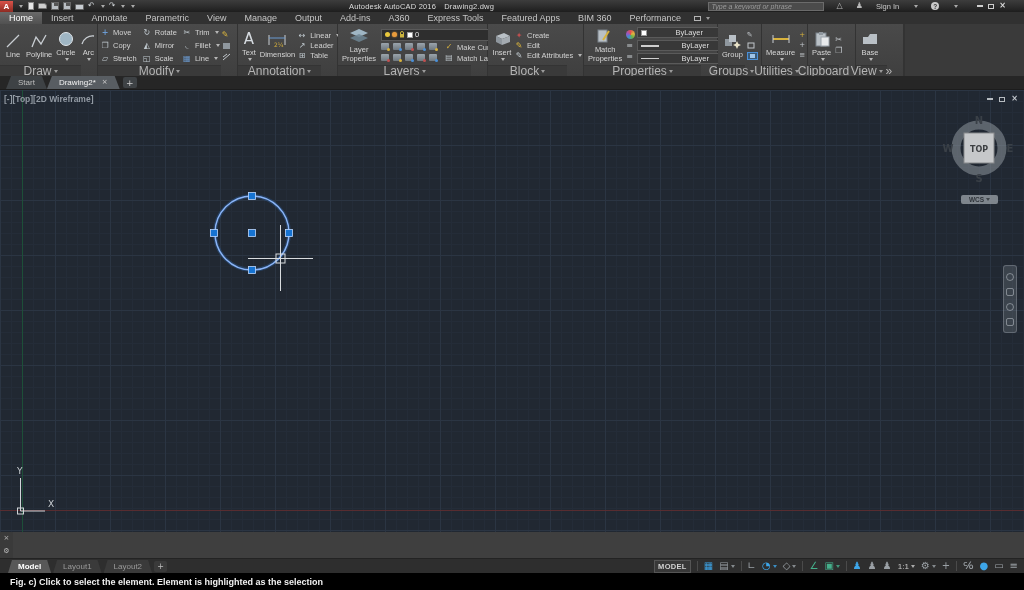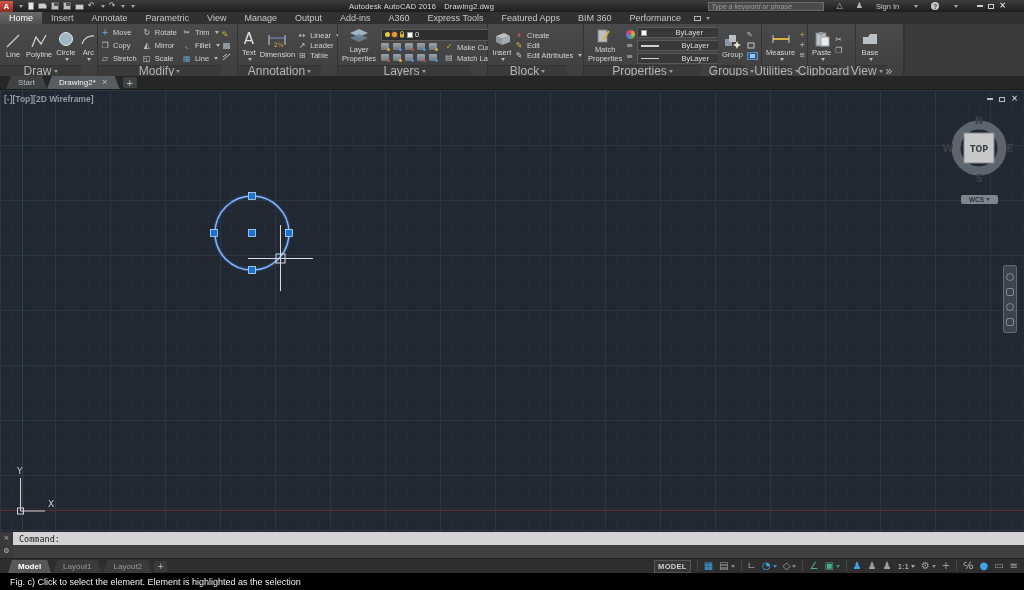--- a/index.html
+++ b/index.html
@@ -118,21 +118,21 @@
   .status{display:flex;align-items:center;gap:6px;padding-right:6px;font-size:10px}
   .model-btn{font-size:7.5px;font-weight:bold;color:#d2d2d2;border:1px solid #555;padding:1px 3px;letter-spacing:.3px;background:#383838}
   .sdiv{width:1px;height:10px;background:#4a4a4a}
   .sic{display:flex;align-items:center;color:#9aa0a5}
   .sic .ic{font-size:10px}
   .sic.on{color:#3da5e8}
   .sic.grn{color:#45b08c}
   .sb-scale{display:flex;align-items:center;font-size:8px;color:#c9c9c9}
 
   
-  .caption{position:absolute;left:0;top:573px;width:1024px;height:17px;background:#000;color:#f0f0f0;font-size:9px;font-weight:normal;display:flex;align-items:center;padding-left:10px}
+  .caption{position:absolute;left:0;top:573px;width:1024px;height:17px;background:#000;color:#f0f0f0;font-size:9px;font-weight:bold;display:flex;align-items:center;padding-left:10px}
 
   svg text{font-family:"DejaVu Sans",sans-serif}
 </style>
 </head>
 <body>
 
 <div class="titlebar">
   <span class="acad-logo">A</span>
     <i class="car"></i>
   <div class="qat" style="margin-left:5px">
@@ -646,23 +646,20 @@
     <span class="nb"></span>
   </div>
 </div>
 
 <div class="cmd">
   <div class="cmd-side">
     <span class="ic">×</span>
     <span class="ic">⚙</span>
   </div>
   <div class="cmd-rows">
-    <div class="cmd-history">
-        <span>Command:</span>
-      </div>
   </div>
 </div>
 
 <div class="bottombar">
   <div class="ltabs">
     <div class="ltab active">
         <span>Model</span>
       </div>
     <div class="ltab">
         <span>Layout1</span>

